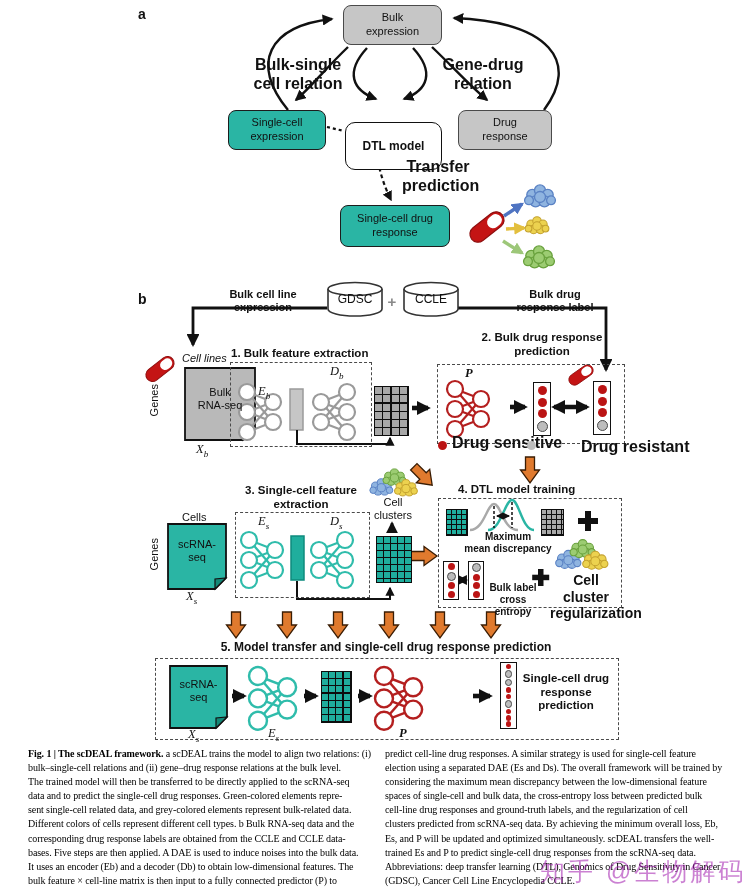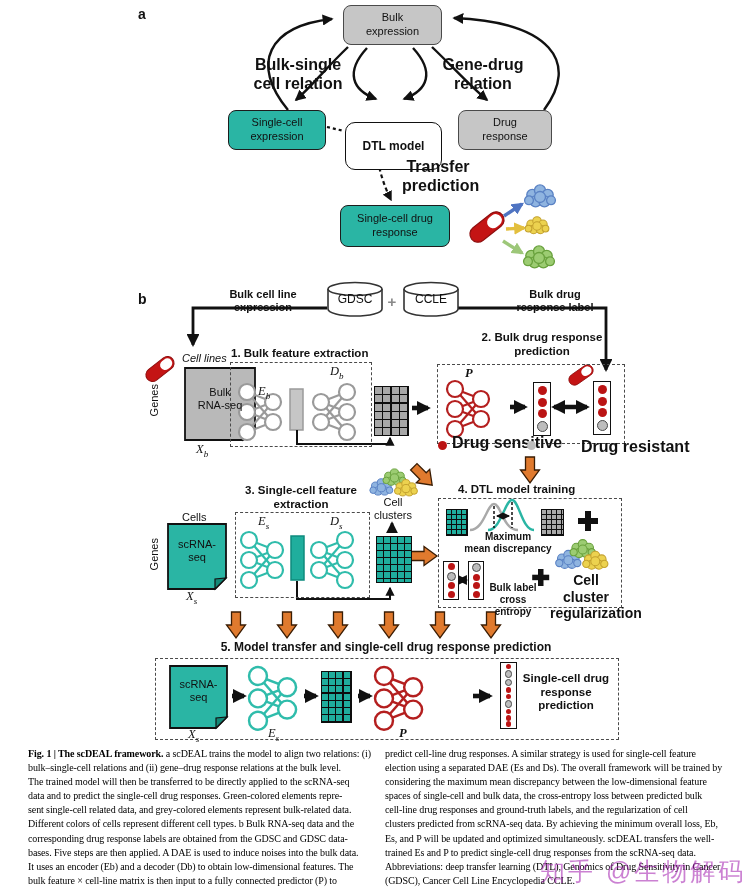--- a/index.html
+++ b/index.html
@@ -349,21 +349,21 @@
 prediction</div>
 
   <div class="cap" style="left:28px;top:747px;width:352px;">
     <div><b>Fig. 1 | The scDEAL framework.</b><span> a scDEAL trains the model to align two relations: (i)</span></div>
     <div>
         <div>bulk–single-cell relations and (ii) gene–drug response relations at the bulk level.</div>
         <div>The trained model will then be transferred to be directly applied to the scRNA-seq</div>
         <div>data and to predict the single-cell drug responses. Green-colored elements repre-</div>
         <div>sent single-cell related data, and grey-colored elements represent bulk-related data.</div>
         <div>Different colors of cells represent different cell types. b Bulk RNA-seq data and the</div>
-        <div>corresponding drug response labels are obtained from the GDSC and GDSC data-</div>
+        <div>corresponding drug response labels are obtained from the CCLE and CCLE data-</div>
         <div>bases. Five steps are then applied. A DAE is used to induce noises into the bulk data.</div>
         <div>It uses an encoder (Eb) and a decoder (Db) to obtain low-dimensional features. The</div>
         <div>bulk feature × cell-line matrix is then input to a fully connected predictor (P) to</div>
       </div>
   </div>
   <div class="cap" style="left:385px;top:747px;width:360px;">
     <div>
         <div>predict cell-line drug responses. A similar strategy is used for single-cell feature</div>
         <div>election using a separated DAE (Es and Ds). The overall framework will be trained by</div>
         <div>considering the maximum mean discrepancy between the low-dimensional feature</div>

